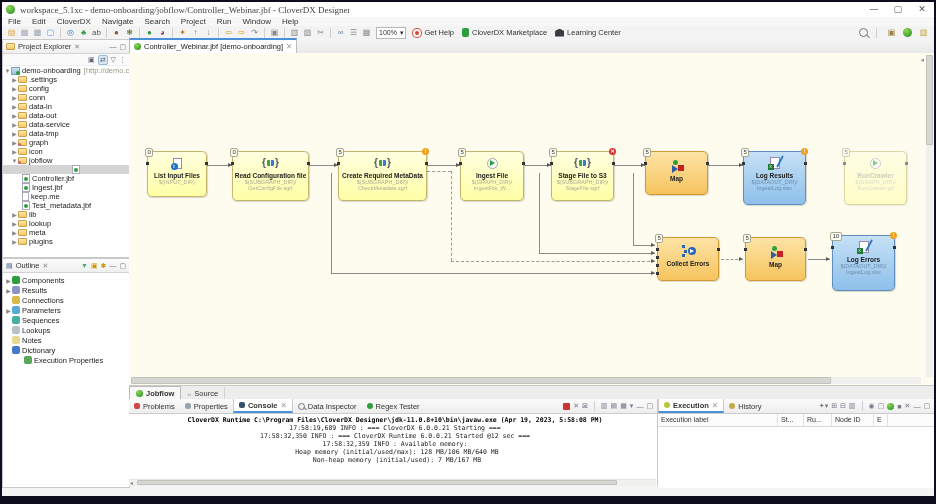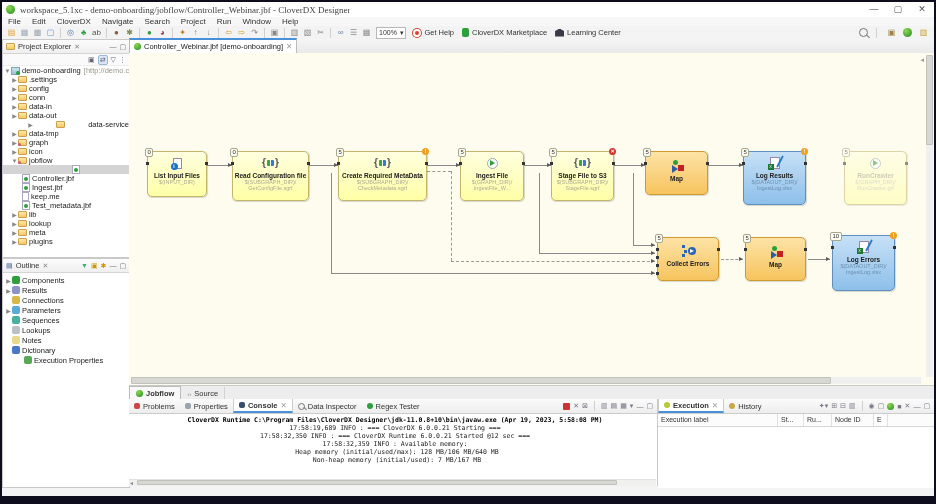--- a/index.html
+++ b/index.html
@@ -258,21 +258,21 @@
       <div class="trow" style="padding-left:8px;">
             <span class="twisty">▶</span>
             <span class="fico"></span>
             <span class="tlabel">data-in</span>
           </div>
       <div class="trow" style="padding-left:8px;">
             <span class="twisty">▶</span>
             <span class="fico"></span>
             <span class="tlabel">data-out</span>
           </div>
-      <div class="trow" style="padding-left:24px;justify-content:space-between;">
+      <div class="trow" style="padding-left:8px;">
             <span class="twisty">▶</span>
             <span class="fico"></span>
             <span class="tlabel">data-service</span>
           </div>
       <div class="trow" style="padding-left:8px;">
             <span class="twisty">▶</span>
             <span class="fico"></span>
             <span class="tlabel">data-tmp</span>
           </div>
       <div class="trow" style="padding-left:8px;">

